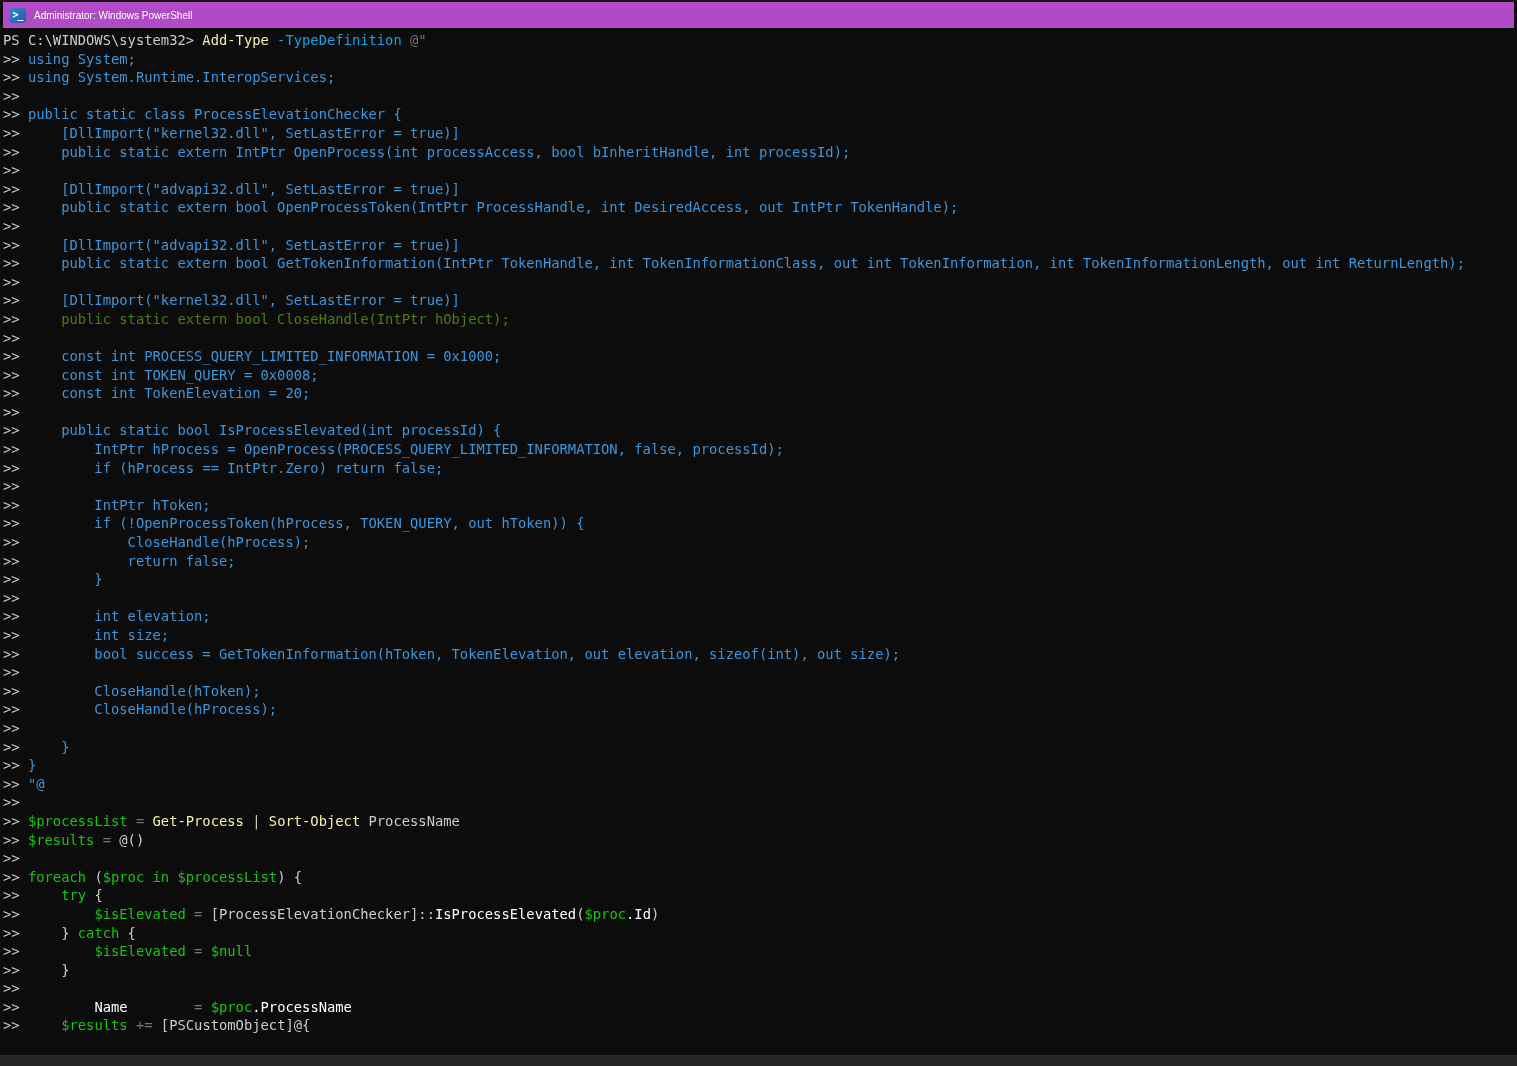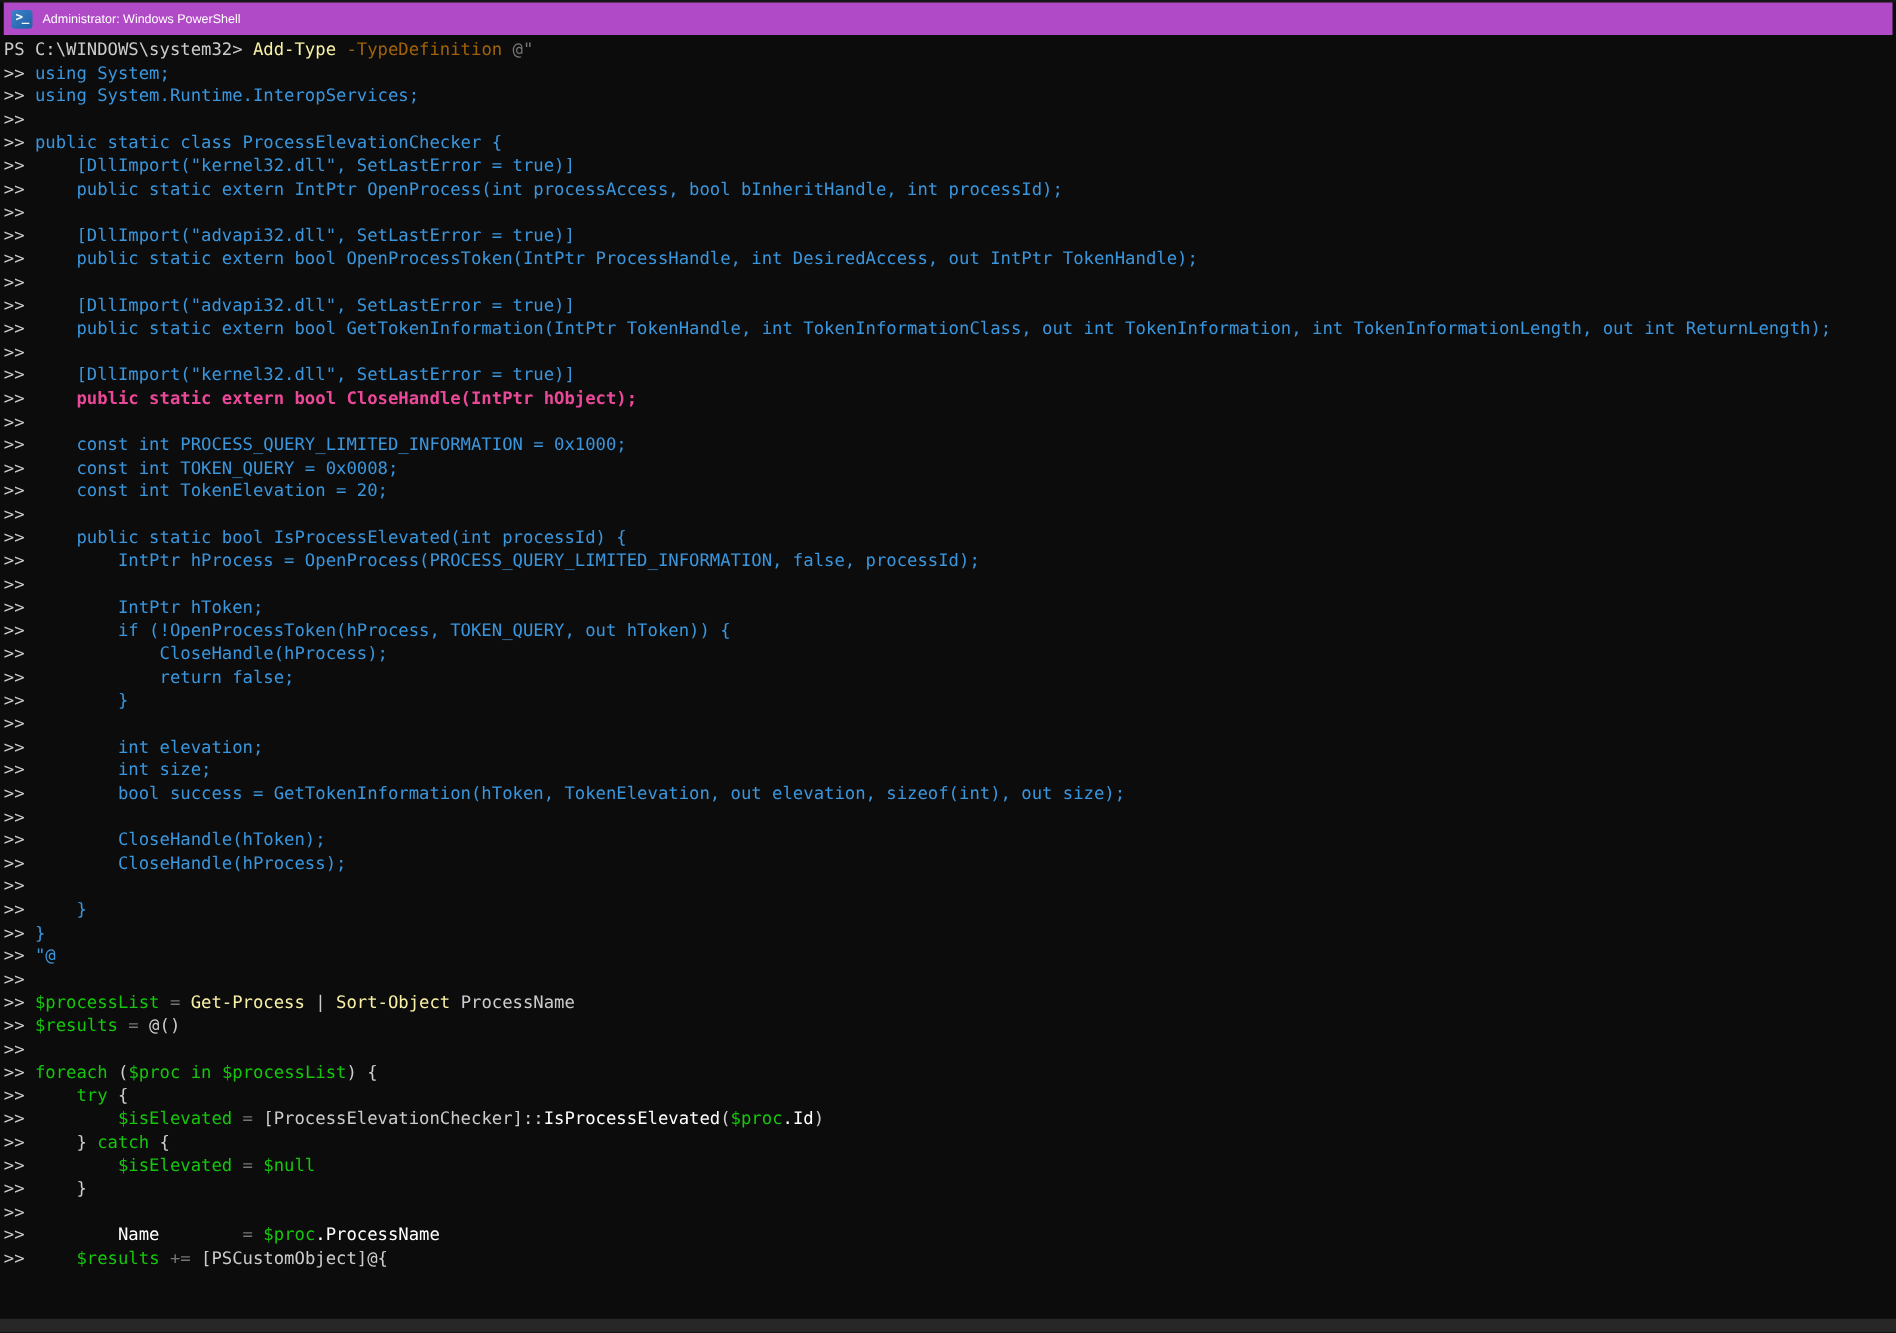--- a/index.html
+++ b/index.html
@@ -48,43 +48,44 @@
 <body style="background: rgb(12, 12, 12);">
 
 <div class="frame-top"></div>
 
 <div class="titlebar" id="titlebar" style="background: rgb(177, 74, 198);">
   <div class="ps-icon">&gt;_</div>
   <div class="title-text" style="color: rgb(255, 255, 255);">Administrator: Windows PowerShell</div>
 </div>
 
 <div class="console" id="console">
-    <div class="line"><span style="color: rgb(204, 204, 204);">PS C:\WINDOWS\system32&gt; </span><span style="color: rgb(249, 241, 165);">Add-Type</span><span style="color: #a16207;"> -TypeDefinition </span><span style="color: rgb(118, 118, 118);">@"</span></div>
+    <div class="line"><span style="color: rgb(204, 204, 204);">PS C:\WINDOWS\system32&gt; </span><span style="color: rgb(249, 241, 165);">Add-Type</span><span style="color: #0ea5e9;"> -TypeDefinition </span><span style="color: rgb(118, 118, 118);">@"</span></div>
     <div class="line"><span style="color: rgb(204, 204, 204);">&gt;&gt; </span><span style="color: rgb(58, 150, 221);">using System;</span></div>
     <div class="line"><span style="color: rgb(204, 204, 204);">&gt;&gt; </span><span style="color: rgb(58, 150, 221);">using System.Runtime.InteropServices;</span></div>
     <div class="line"><span style="color: rgb(204, 204, 204);">&gt;&gt;</span></div>
     <div class="line"><span style="color: rgb(204, 204, 204);">&gt;&gt; </span><span style="color: rgb(58, 150, 221);">public static class ProcessElevationChecker {</span></div>
     <div class="line"><span style="color: rgb(204, 204, 204);">&gt;&gt; </span><span style="color: rgb(58, 150, 221);">    [DllImport("kernel32.dll", SetLastError = true)]</span></div>
     <div class="line"><span style="color: rgb(204, 204, 204);">&gt;&gt; </span><span style="color: rgb(58, 150, 221);">    public static extern IntPtr OpenProcess(int processAccess, bool bInheritHandle, int processId);</span></div>
     <div class="line"><span style="color: rgb(204, 204, 204);">&gt;&gt;</span></div>
     <div class="line"><span style="color: rgb(204, 204, 204);">&gt;&gt; </span><span style="color: rgb(58, 150, 221);">    [DllImport("advapi32.dll", SetLastError = true)]</span></div>
     <div class="line"><span style="color: rgb(204, 204, 204);">&gt;&gt; </span><span style="color: rgb(58, 150, 221);">    public static extern bool OpenProcessToken(IntPtr ProcessHandle, int DesiredAccess, out IntPtr TokenHandle);</span></div>
     <div class="line"><span style="color: rgb(204, 204, 204);">&gt;&gt;</span></div>
     <div class="line"><span style="color: rgb(204, 204, 204);">&gt;&gt; </span><span style="color: rgb(58, 150, 221);">    [DllImport("advapi32.dll", SetLastError = true)]</span></div>
     <div class="line"><span style="color: rgb(204, 204, 204);">&gt;&gt; </span><span style="color: rgb(58, 150, 221);">    public static extern bool GetTokenInformation(IntPtr TokenHandle, int TokenInformationClass, out int TokenInformation, int TokenInformationLength, out int ReturnLength);</span></div>
     <div class="line"><span style="color: rgb(204, 204, 204);">&gt;&gt;</span></div>
     <div class="line"><span style="color: rgb(204, 204, 204);">&gt;&gt; </span><span style="color: rgb(58, 150, 221);">    [DllImport("kernel32.dll", SetLastError = true)]</span></div>
-    <div class="line"><span style="color: rgb(204, 204, 204);">&gt;&gt; </span><span style="color: #ec4899; font-weight: bold;">    public static extern bool CloseHandle(IntPtr hObject);</span></div>
+    <div class="line"><span style="color: rgb(204, 204, 204);">&gt;&gt; </span><span style="color: #4d7c0f;">    public static extern bool CloseHandle(IntPtr hObject);</span></div>
     <div class="line"><span style="color: rgb(204, 204, 204);">&gt;&gt;</span></div>
     <div class="line"><span style="color: rgb(204, 204, 204);">&gt;&gt; </span><span style="color: rgb(58, 150, 221);">    const int PROCESS_QUERY_LIMITED_INFORMATION = 0x1000;</span></div>
     <div class="line"><span style="color: rgb(204, 204, 204);">&gt;&gt; </span><span style="color: rgb(58, 150, 221);">    const int TOKEN_QUERY = 0x0008;</span></div>
     <div class="line"><span style="color: rgb(204, 204, 204);">&gt;&gt; </span><span style="color: rgb(58, 150, 221);">    const int TokenElevation = 20;</span></div>
     <div class="line"><span style="color: rgb(204, 204, 204);">&gt;&gt;</span></div>
     <div class="line"><span style="color: rgb(204, 204, 204);">&gt;&gt; </span><span style="color: rgb(58, 150, 221);">    public static bool IsProcessElevated(int processId) {</span></div>
     <div class="line"><span style="color: rgb(204, 204, 204);">&gt;&gt; </span><span style="color: rgb(58, 150, 221);">        IntPtr hProcess = OpenProcess(PROCESS_QUERY_LIMITED_INFORMATION, false, processId);</span></div>
+    <div class="line"><span style="color: rgb(204, 204, 204);">&gt;&gt; </span><span style="color: rgb(58, 150, 221);">        if (hProcess == IntPtr.Zero) return false;</span></div>
     <div class="line"><span style="color: rgb(204, 204, 204);">&gt;&gt;</span></div>
     <div class="line"><span style="color: rgb(204, 204, 204);">&gt;&gt; </span><span style="color: rgb(58, 150, 221);">        IntPtr hToken;</span></div>
     <div class="line"><span style="color: rgb(204, 204, 204);">&gt;&gt; </span><span style="color: rgb(58, 150, 221);">        if (!OpenProcessToken(hProcess, TOKEN_QUERY, out hToken)) {</span></div>
     <div class="line"><span style="color: rgb(204, 204, 204);">&gt;&gt; </span><span style="color: rgb(58, 150, 221);">            CloseHandle(hProcess);</span></div>
     <div class="line"><span style="color: rgb(204, 204, 204);">&gt;&gt; </span><span style="color: rgb(58, 150, 221);">            return false;</span></div>
     <div class="line"><span style="color: rgb(204, 204, 204);">&gt;&gt; </span><span style="color: rgb(58, 150, 221);">        }</span></div>
     <div class="line"><span style="color: rgb(204, 204, 204);">&gt;&gt;</span></div>
     <div class="line"><span style="color: rgb(204, 204, 204);">&gt;&gt; </span><span style="color: rgb(58, 150, 221);">        int elevation;</span></div>
     <div class="line"><span style="color: rgb(204, 204, 204);">&gt;&gt; </span><span style="color: rgb(58, 150, 221);">        int size;</span></div>
     <div class="line"><span style="color: rgb(204, 204, 204);">&gt;&gt; </span><span style="color: rgb(58, 150, 221);">        bool success = GetTokenInformation(hToken, TokenElevation, out elevation, sizeof(int), out size);</span></div>

